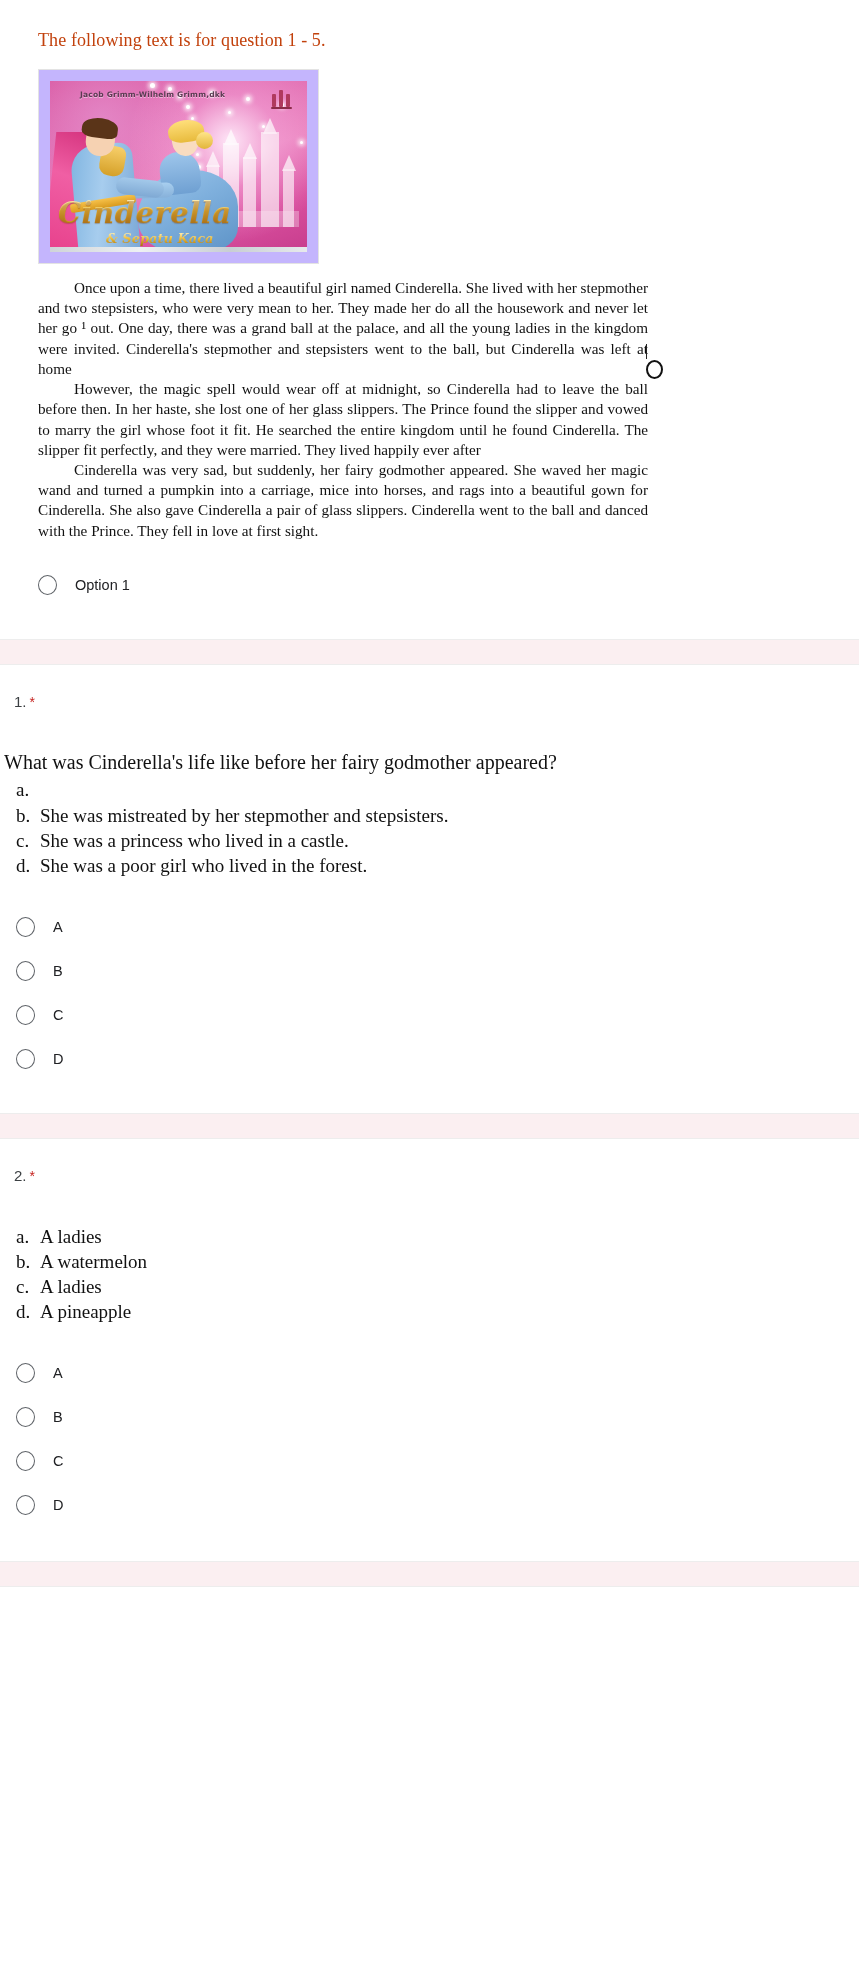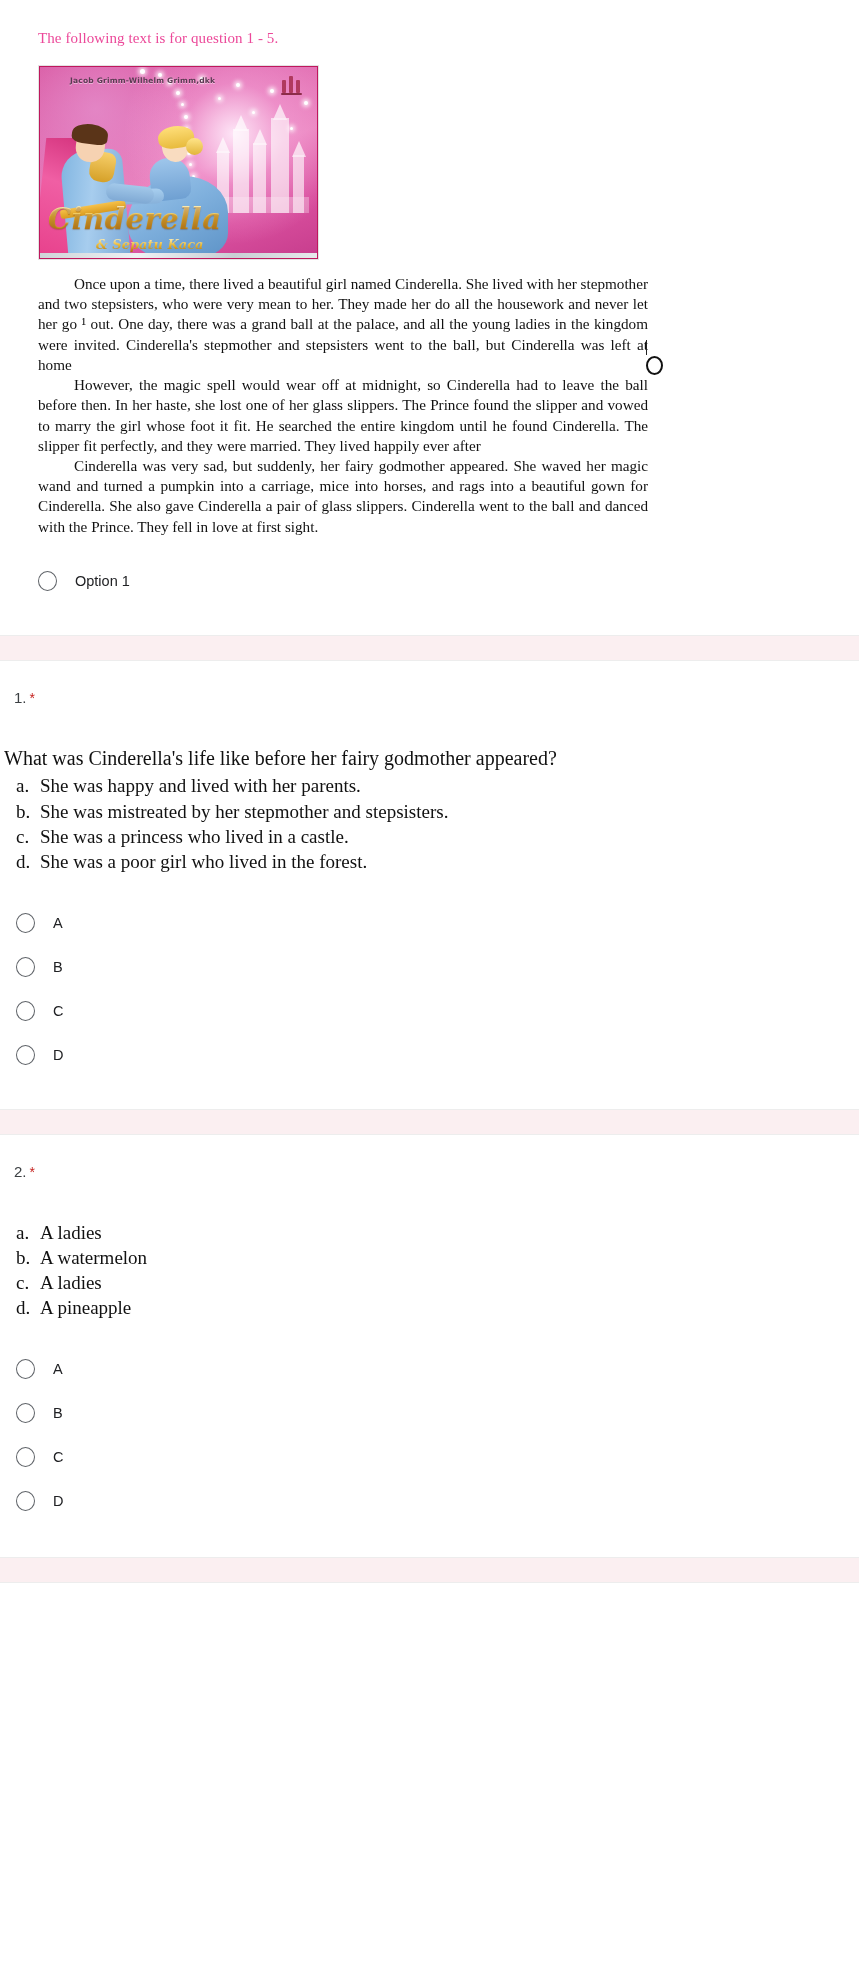--- a/index.html
+++ b/index.html
@@ -18,34 +18,34 @@
     position: relative;
     background: #ffffff;
   }
 
   
   .passage-section {
     padding: 30px 24px 0 24px;
   }
   .intro-line {
     font-family: "Liberation Serif", serif;
-    font-size: 15px;
-    color: #ec4899;
+    font-size: 18px;
+    color: #c2410c;
     margin: 0 0 18px 14px;
     letter-spacing: .1px;
   }
 
   
   .cover-wrap {
     margin: 0 0 14px 14px;
     width: 281px;
     height: 195px;
     border: 1px solid #e3e3e3;
-    background: #be185d;
-    padding: 1px;
+    background: #c4b5fd;
+    padding: 11px;
     box-sizing: border-box;
   }
   .cover {
     position: relative;
     width: 100%;
     height: 100%;
     overflow: hidden;
     background:
       radial-gradient(circle at 70% 35%, rgba(255,235,250,.95) 0%, rgba(255,190,235,.35) 22%, rgba(255,255,255,0) 48%),
       radial-gradient(circle at 20% 22%, rgba(230,150,210,.65) 0%, rgba(214,100,180,0) 38%),
@@ -425,21 +425,20 @@
 
   <div class="q-head">
     <span>1.</span><span class="req">*</span>
   </div>
 
   <div class="q-block">
     <div class="q-stem">What was Cinderella's life like before her fairy godmother appeared?</div>
     <ul class="q-choices">
       <li>
         <span class="marker">a.</span>
-        <span>She was happy and lived with her parents.</span>
       </li>
       <li>
         <span class="marker">b.</span>
         <span>She was mistreated by her stepmother and stepsisters.</span>
       </li>
       <li>
         <span class="marker">c.</span>
         <span>She was a princess who lived in a castle.</span>
       </li>
       <li>

